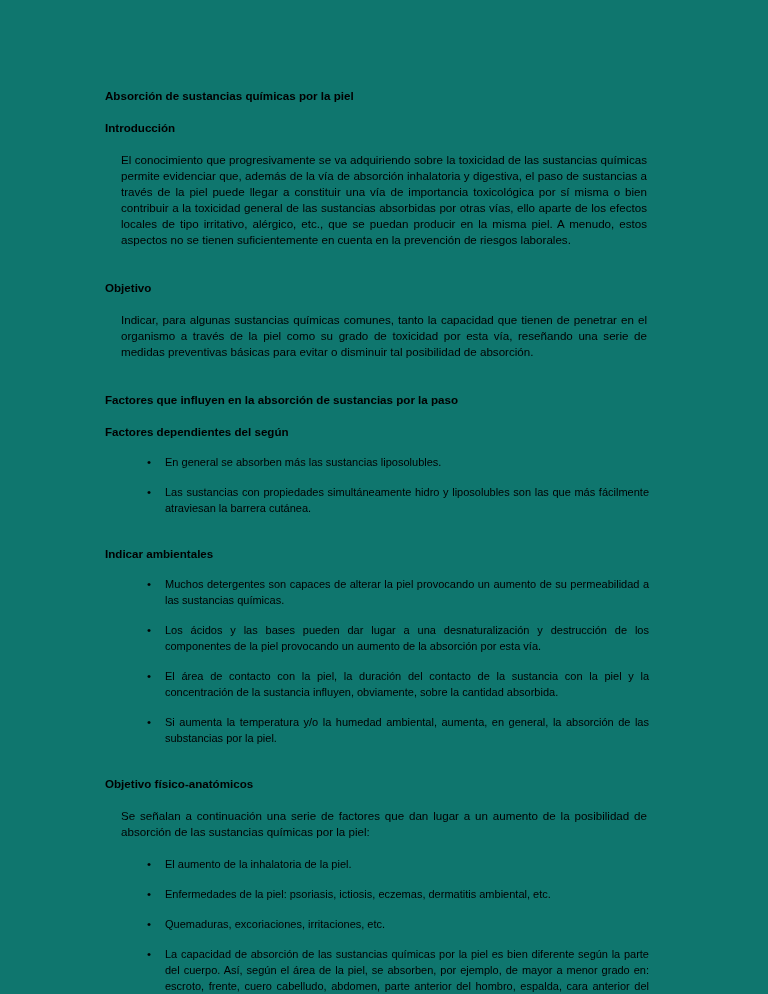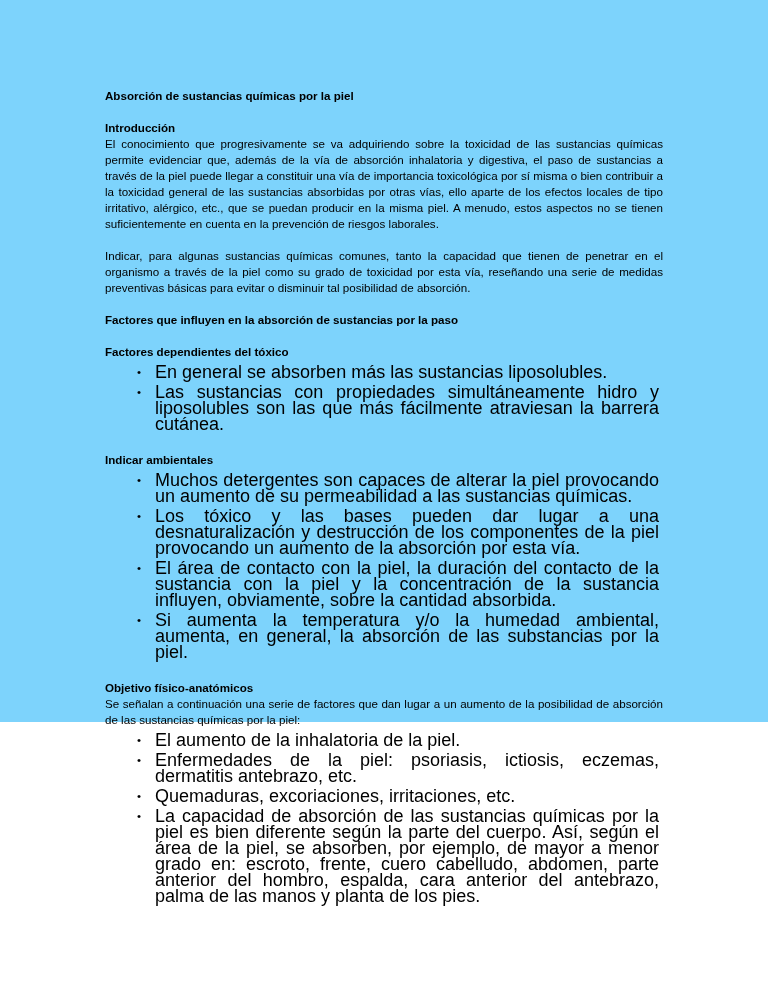--- a/index.html
+++ b/index.html
@@ -11,62 +11,62 @@
   body {
     width: 768px;
     height: 994px;
     font-family: "Liberation Sans", sans-serif;
     color: #000000;
     -webkit-font-smoothing: antialiased;
   }
   .page {
     position: relative;
     width: 768px;
-    height: 722px;
-    background: #7dd3fc;
+    height: 994px;
+    background: #0f766e;
     box-sizing: border-box;
     padding: 88px 105px 0 105px;
   }
   .doc-body {
     width: 558px;
   }
   .title,
   .section-heading,
   .sub-heading {
     font-size: 11.6px;
     line-height: 16px;
     font-weight: bold;
     text-align: left;
     margin: 0;
   }
   p.para {
     font-size: 11.6px;
     line-height: 16px;
     text-align: justify;
     text-justify: inter-word;
-    margin: 0;
+    margin: 16px;
     hyphens: none;
   }
   .gap {
     height: 16px;
     line-height: 16px;
     font-size: 11.6px;
   }
   ul.bullets {
     list-style: none;
     margin: 0;
     padding: 0;
   }
   ul.bullets > li {
     position: relative;
-    font-size: 18px;
+    font-size: 11px;
     line-height: 16px;
     text-align: justify;
     text-justify: inter-word;
-    margin: 4px;
+    margin: 14px;
     padding-left: 46px;
     hyphens: none;
   }
   ul.bullets > li::before {
     content: "\2022";
     position: absolute;
     left: 28px;
     top: 0;
     font-size: 11.6px;
     line-height: 16px;
@@ -83,49 +83,50 @@
 
     <h1 class="title">Absorción de sustancias químicas por la piel</h1>
 
     <div class="gap">&nbsp;</div>
 
     <h2 class="section-heading">Introducción</h2>
     <p class="para">El conocimiento que progresivamente se va adquiriendo sobre la toxicidad de las sustancias químicas permite evidenciar que, además de la vía de absorción inhalatoria y digestiva, el paso de sustancias a través de la piel puede llegar a constituir una vía de importancia toxicológica por sí misma o bien contribuir a la toxicidad general de las sustancias absorbidas por otras vías, ello aparte de los efectos locales de tipo irritativo, alérgico, etc., que se puedan producir en la misma piel. A menudo, estos aspectos no se tienen suficientemente en cuenta en la prevención de riesgos laborales.</p>
 
     <div class="gap">&nbsp;</div>
 
+    <h2 class="section-heading">Objetivo</h2>
     <p class="para">Indicar, para algunas sustancias químicas comunes, tanto la capacidad que tienen de penetrar en el organismo a través de la piel como su grado de toxicidad por esta vía, reseñando una serie de medidas preventivas básicas para evitar o disminuir tal posibilidad de absorción.</p>
 
     <div class="gap">&nbsp;</div>
 
     <h2 class="section-heading">Factores que influyen en la absorción de sustancias por la paso</h2>
 
     <div class="gap">&nbsp;</div>
 
-    <h3 class="sub-heading">Factores dependientes del tóxico</h3>
+    <h3 class="sub-heading">Factores dependientes del según</h3>
     <ul class="bullets">
       <li>En general se absorben más las sustancias liposolubles.</li>
       <li>Las sustancias con propiedades simultáneamente hidro y liposolubles son las que más fácilmente atraviesan la barrera cutánea.</li>
     </ul>
 
     <div class="gap">&nbsp;</div>
 
     <h3 class="sub-heading">Indicar ambientales</h3>
     <ul class="bullets">
       <li>Muchos detergentes son capaces de alterar la piel provocando un aumento de su permeabilidad a las sustancias químicas.</li>
-      <li>Los tóxico y las bases pueden dar lugar a una desnaturalización y destrucción de los componentes de la piel provocando un aumento de la absorción por esta vía.</li>
+      <li>Los ácidos y las bases pueden dar lugar a una desnaturalización y destrucción de los componentes de la piel provocando un aumento de la absorción por esta vía.</li>
       <li>El área de contacto con la piel, la duración del contacto de la sustancia con la piel y la concentración de la sustancia influyen, obviamente, sobre la cantidad absorbida.</li>
       <li>Si aumenta la temperatura y/o la humedad ambiental, aumenta, en general, la absorción de las substancias por la piel.</li>
     </ul>
 
     <div class="gap">&nbsp;</div>
 
     <h3 class="sub-heading">Objetivo físico-anatómicos</h3>
     <p class="para">Se señalan a continuación una serie de factores que dan lugar a un aumento de la posibilidad de absorción de las sustancias químicas por la piel:</p>
     <ul class="bullets">
       <li>El aumento de la inhalatoria de la piel.</li>
-      <li>Enfermedades de la piel: psoriasis, ictiosis, eczemas, dermatitis antebrazo, etc.</li>
+      <li>Enfermedades de la piel: psoriasis, ictiosis, eczemas, dermatitis ambiental, etc.</li>
       <li>Quemaduras, excoriaciones, irritaciones, etc.</li>
       <li>La capacidad de absorción de las sustancias químicas por la piel es bien diferente según la parte del cuerpo. Así, según el área de la piel, se absorben, por ejemplo, de mayor a menor grado en: escroto, frente, cuero cabelludo, abdomen, parte anterior del hombro, espalda, cara anterior del antebrazo, palma de las manos y planta de los pies.</li>
     </ul>
 
   </div>
 </div>
 
 </body></html>

